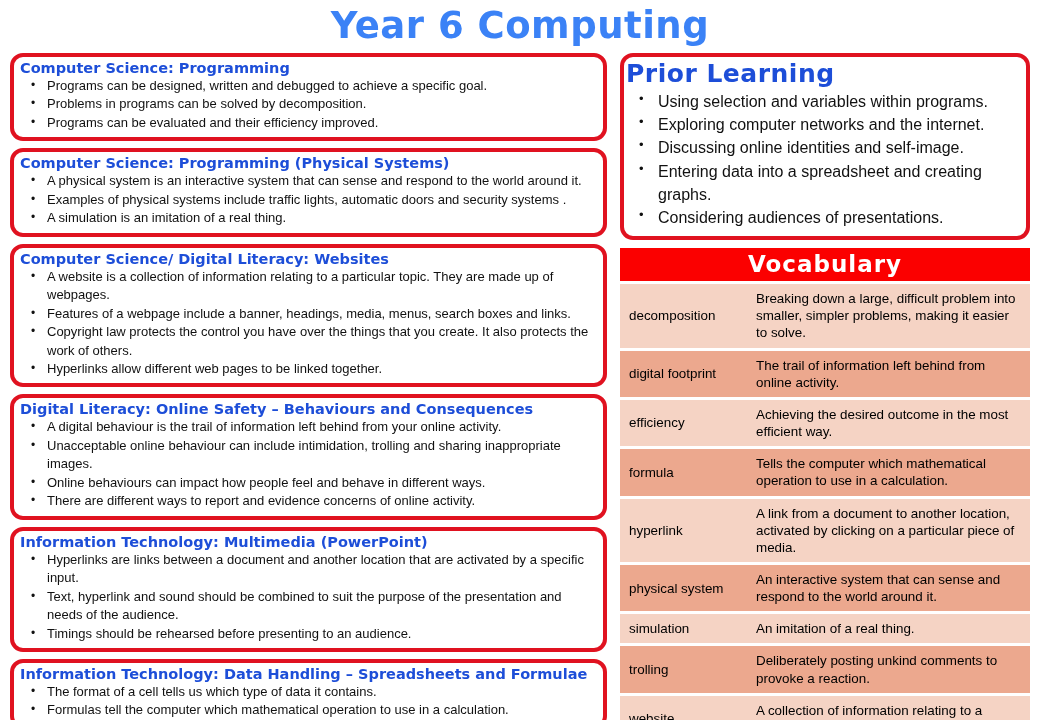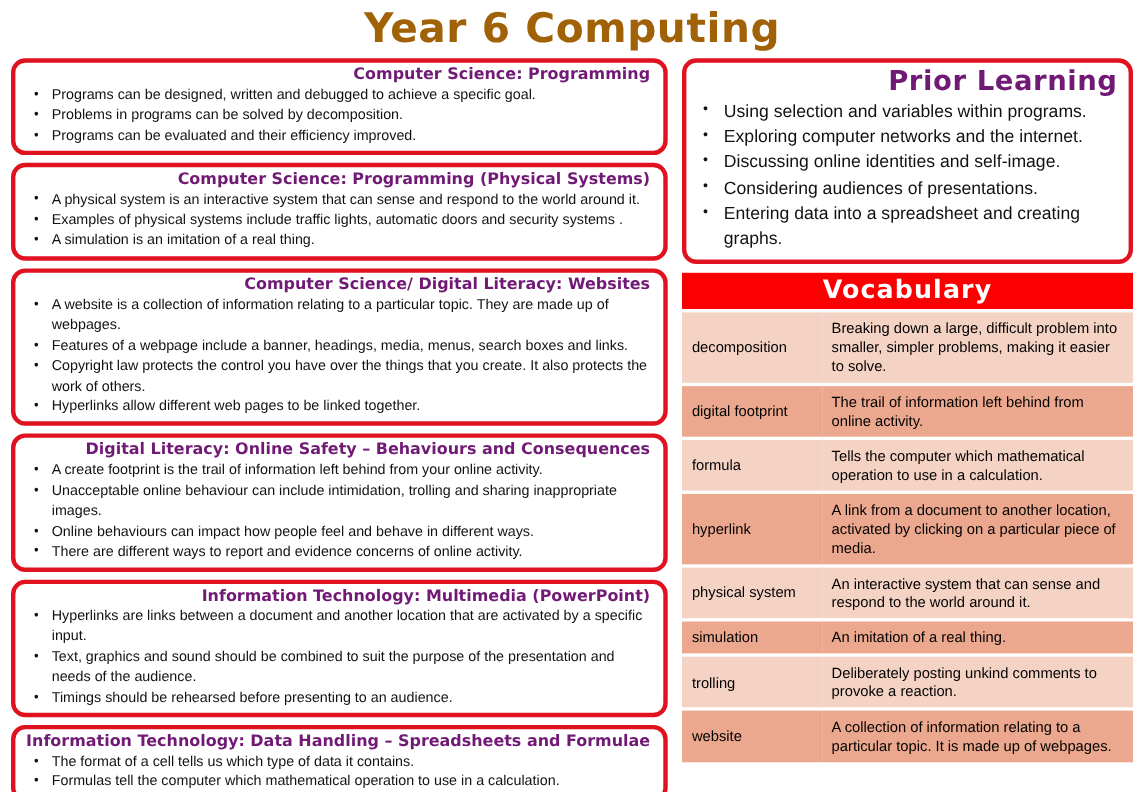--- a/index.html
+++ b/index.html
@@ -10,41 +10,41 @@
     color: #1a1a1a;
     overflow: hidden;
   }
   .page { width: 1040px; height: 720px; padding: 4px 10px 2px 10px; }
   .title {
     font-family: "DejaVu Sans", sans-serif;
     font-weight: 800;
     font-size: 37px;
     text-align: center;
     letter-spacing: 0.5px;
-    color: #a16207;
+    color: #3b82f6;
     margin-bottom: 6px;
   }
   .columns { display: flex; gap: 13px; align-items: flex-start; }
   .col-left  { width: 597px; flex: 0 0 597px; }
   .col-right { width: 410px; flex: 0 0 410px; }
 
   
   .box {
     border: 4px solid #e01220;
     border-radius: 13px;
     background: #ffffff;
     padding: 3px 12px 5px 6px;
     margin-bottom: 7px;
   }
   .box-title {
     font-family: "DejaVu Sans", sans-serif;
     font-weight: 700;
     font-size: 14.5px;
-    text-align: right;
-    color: #701a75;
+    text-align: left;
+    color: #1d4ed8;
     margin-bottom: 1px;
   }
   ul.bullets { list-style: none; }
   ul.bullets li {
     position: relative;
     padding-left: 27px;
     font-size: 13px;
     line-height: 1.42;
     color: #111;
   }
@@ -118,64 +118,68 @@
           <ul class="bullets">
             <li>A website is a collection of information relating to a particular topic. They are made up of webpages.</li>
             <li>Features of a webpage include a banner, headings, media, menus, search boxes and links.</li>
             <li>Copyright law protects the control you have over the things that you create. It also protects the work of others.</li>
             <li>Hyperlinks allow different web pages to be linked together.</li>
           </ul>
         </div>
         <div class="box">
           <div class="box-title">Digital Literacy: Online Safety – Behaviours and Consequences</div>
           <ul class="bullets">
-            <li>A create footprint is the trail of information left behind from your online activity.</li>
+            <li>A digital behaviour is the trail of information left behind from your online activity.</li>
             <li>Unacceptable online behaviour can include intimidation, trolling and sharing inappropriate images.</li>
             <li>Online behaviours can impact how people feel and behave in different ways.</li>
             <li>There are different ways to report and evidence concerns of online activity.</li>
           </ul>
         </div>
         <div class="box">
           <div class="box-title">Information Technology: Multimedia (PowerPoint)</div>
           <ul class="bullets">
             <li>Hyperlinks are links between a document and another location that are activated by a specific input.</li>
-            <li>Text, graphics and sound should be combined to suit the purpose of the presentation and needs of the audience.</li>
+            <li>Text, hyperlink and sound should be combined to suit the purpose of the presentation and needs of the audience.</li>
             <li>Timings should be rehearsed before presenting to an audience.</li>
           </ul>
         </div>
         <div class="box">
           <div class="box-title">Information Technology: Data Handling – Spreadsheets and Formulae</div>
           <ul class="bullets">
             <li>The format of a cell tells us which type of data it contains.</li>
             <li>Formulas tell the computer which mathematical operation to use in a calculation.</li>
           </ul>
         </div>
       </div>
     <div class="col-right">
       <div class="box prior">
         <div class="box-title">Prior Learning</div>
         <ul class="bullets" id="priorList">
             <li>Using selection and variables within programs.</li>
             <li>Exploring computer networks and the internet.</li>
             <li>Discussing online identities and self-image.</li>
+            <li>Entering data into a spreadsheet and creating graphs.</li>
             <li>Considering audiences of presentations.</li>
-            <li>Entering data into a spreadsheet and creating graphs.</li>
           </ul>
       </div>
       <div class="vocab">
         <div class="vocab-header">Vocabulary</div>
         <table class="vocab-table">
           <tbody id="vocabBody">
               <tr>
                 <td class="term">decomposition</td>
                 <td class="def">Breaking down a large, difficult problem into smaller, simpler problems, making it easier to solve.</td>
               </tr>
               <tr>
                 <td class="term">digital footprint</td>
                 <td class="def">The trail of information left behind from online activity.</td>
+              </tr>
+              <tr>
+                <td class="term">efficiency</td>
+                <td class="def">Achieving the desired outcome in the most efficient way.</td>
               </tr>
               <tr>
                 <td class="term">formula</td>
                 <td class="def">Tells the computer which mathematical operation to use in a calculation.</td>
               </tr>
               <tr>
                 <td class="term">hyperlink</td>
                 <td class="def">A link from a document to another location, activated by clicking on a particular piece of media.</td>
               </tr>
               <tr>

